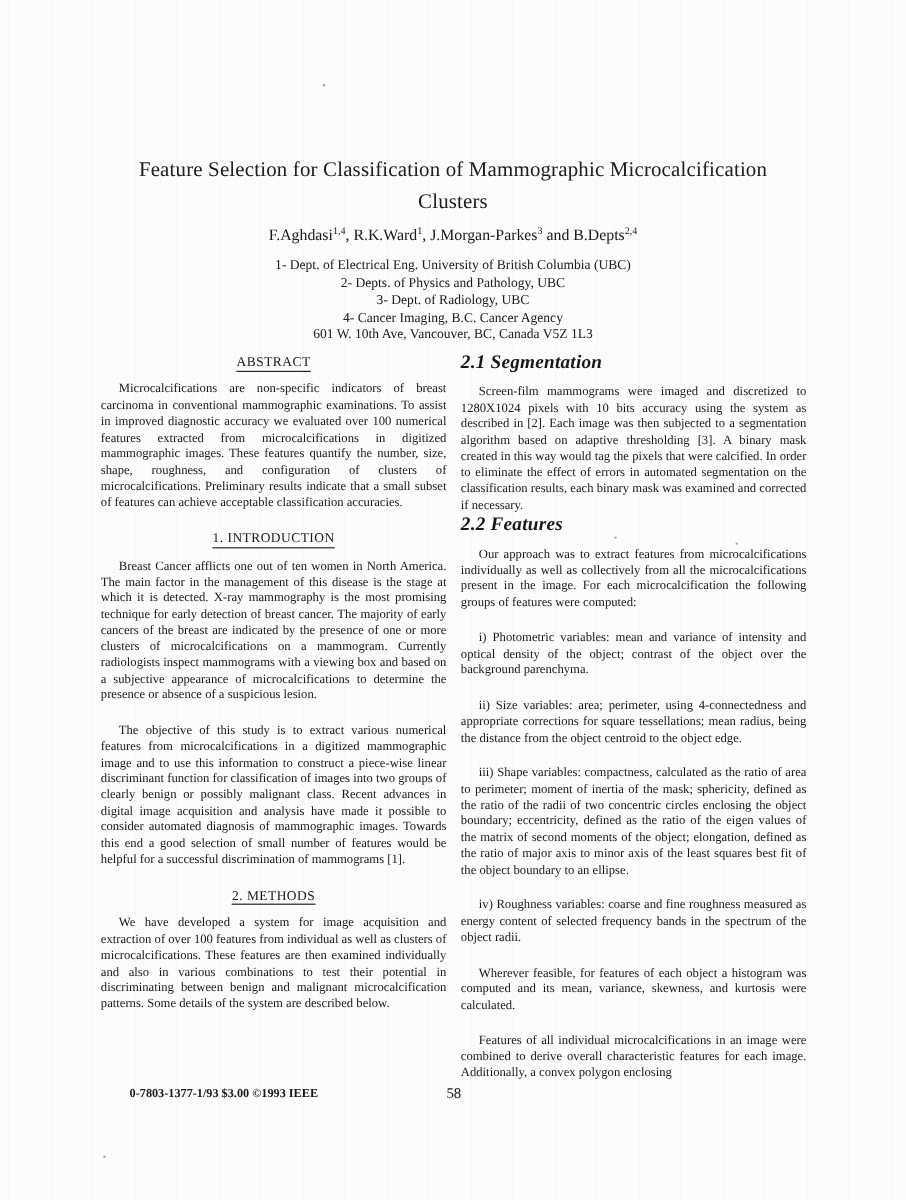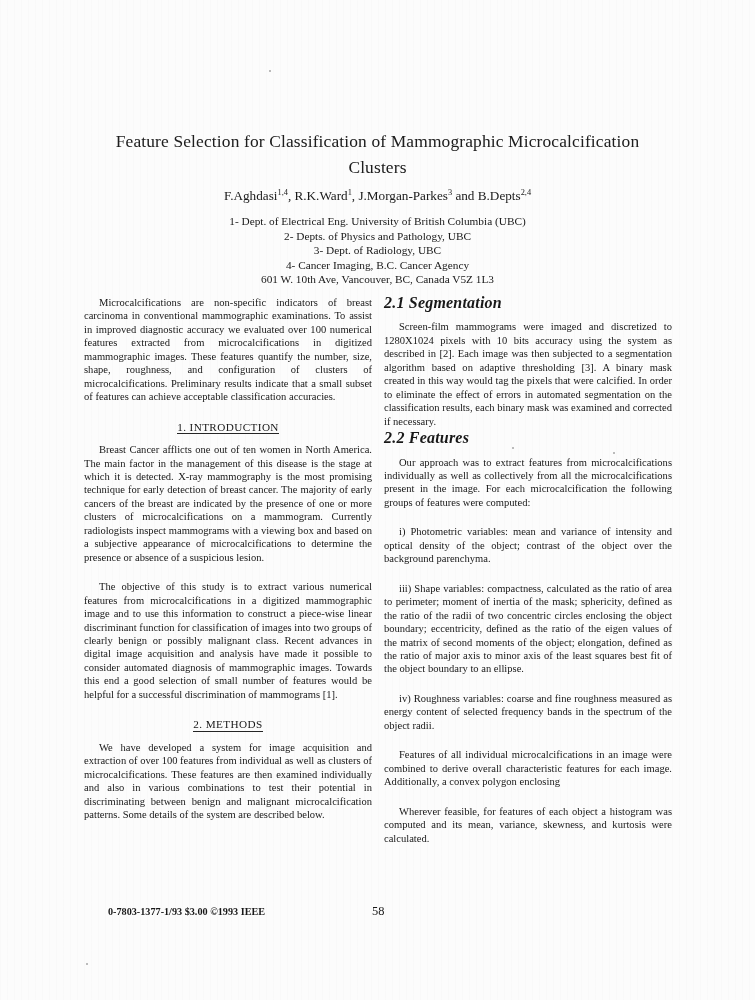--- a/index.html
+++ b/index.html
@@ -181,20 +181,23 @@
     <div class="affiliations">
       <div>1- Dept. of Electrical Eng. University of British Columbia (UBC)</div>
       <div>2- Depts. of Physics and Pathology, UBC</div>
       <div>3- Dept. of Radiology, UBC</div>
       <div>4- Cancer Imaging, B.C. Cancer Agency</div>
       <div>601 W. 10th Ave, Vancouver, BC, Canada V5Z 1L3</div>
     </div>
 
     <div class="col col-left">
 
+      <h2 class="sec-head">
+        <span>ABSTRACT</span>
+      </h2>
       <p class="body">Microcalcifications are non-specific indicators of breast carcinoma in conventional mammographic examinations. To assist in improved diagnostic accuracy we evaluated over 100 numerical features extracted from microcalcifications in digitized mammographic images. These features quantify the number, size, shape, roughness, and configuration of clusters of microcalcifications. Preliminary results indicate that a small subset of features can achieve acceptable classification accuracies.</p>
 
       <h2 class="sec-head spaced-above">
         <span>1. INTRODUCTION</span>
       </h2>
       <p class="body">Breast Cancer afflicts one out of ten women in North America. The main factor in the management of this disease is the stage at which it is detected. X-ray mammography is the most promising technique for early detection of breast cancer. The majority of early cancers of the breast are indicated by the presence of one or more clusters of microcalcifications on a mammogram. Currently radiologists inspect mammograms with a viewing box and based on a subjective appearance of microcalcifications to determine the presence or absence of a suspicious lesion.</p>
       <p class="body">The objective of this study is to extract various numerical features from microcalcifications in a digitized mammographic image and to use this information to construct a piece-wise linear discriminant function for classification of images into two groups of clearly benign or possibly malignant class. Recent advances in digital image acquisition and analysis have made it possible to consider automated diagnosis of mammographic images. Towards this end a good selection of small number of features would be helpful for a successful discrimination of mammograms [1].</p>
 
       <h2 class="sec-head spaced-above">
         <span>2. METHODS</span>
@@ -203,24 +206,25 @@
     </div>
 
     <div class="col col-right">
 
       <h3 class="sub-head">2.1 Segmentation</h3>
       <p class="body">Screen-film mammograms were imaged and discretized to 1280X1024 pixels with 10 bits accuracy using the system as described in [2]. Each image was then subjected to a segmentation algorithm based on adaptive thresholding [3]. A binary mask created in this way would tag the pixels that were calcified. In order to eliminate the effect of errors in automated segmentation on the classification results, each binary mask was examined and corrected if necessary.</p>
 
       <h3 class="sub-head spaced-above">2.2 Features</h3>
       <p class="body">Our approach was to extract features from microcalcifications individually as well as collectively from all the microcalcifications present in the image. For each microcalcification the following groups of features were computed:</p>
       <p class="body">i) Photometric variables: mean and variance of intensity and optical density of the object; contrast of the object over the background parenchyma.</p>
+      <p class="body">ii) Size variables: area; perimeter, using 4-connectedness and appropriate corrections for square tessellations; mean radius, being the distance from the object centroid to the object edge.</p>
       <p class="body">iii) Shape variables: compactness, calculated as the ratio of area to perimeter; moment of inertia of the mask; sphericity, defined as the ratio of the radii of two concentric circles enclosing the object boundary; eccentricity, defined as the ratio of the eigen values of the matrix of second moments of the object; elongation, defined as the ratio of major axis to minor axis of the least squares best fit of the object boundary to an ellipse.</p>
       <p class="body">iv) Roughness variables: coarse and fine roughness measured as energy content of selected frequency bands in the spectrum of the object radii.</p>
+      <p class="body">Wherever feasible, for features of each object a histogram was computed and its mean, variance, skewness, and kurtosis were calculated.</p>
       <p class="body">Features of all individual microcalcifications in an image were combined to derive overall characteristic features for each image. Additionally, a convex polygon enclosing</p>
-      <p class="body">Wherever feasible, for features of each object a histogram was computed and its mean, variance, skewness, and kurtosis were calculated.</p>
     </div>
 
     <div class="footer">
       <span class="footer-copy">0-7803-1377-1/93  $3.00 ©1993 IEEE</span>
       <span class="footer-page">58</span>
     </div>
 
   </div>
 </div>
 

